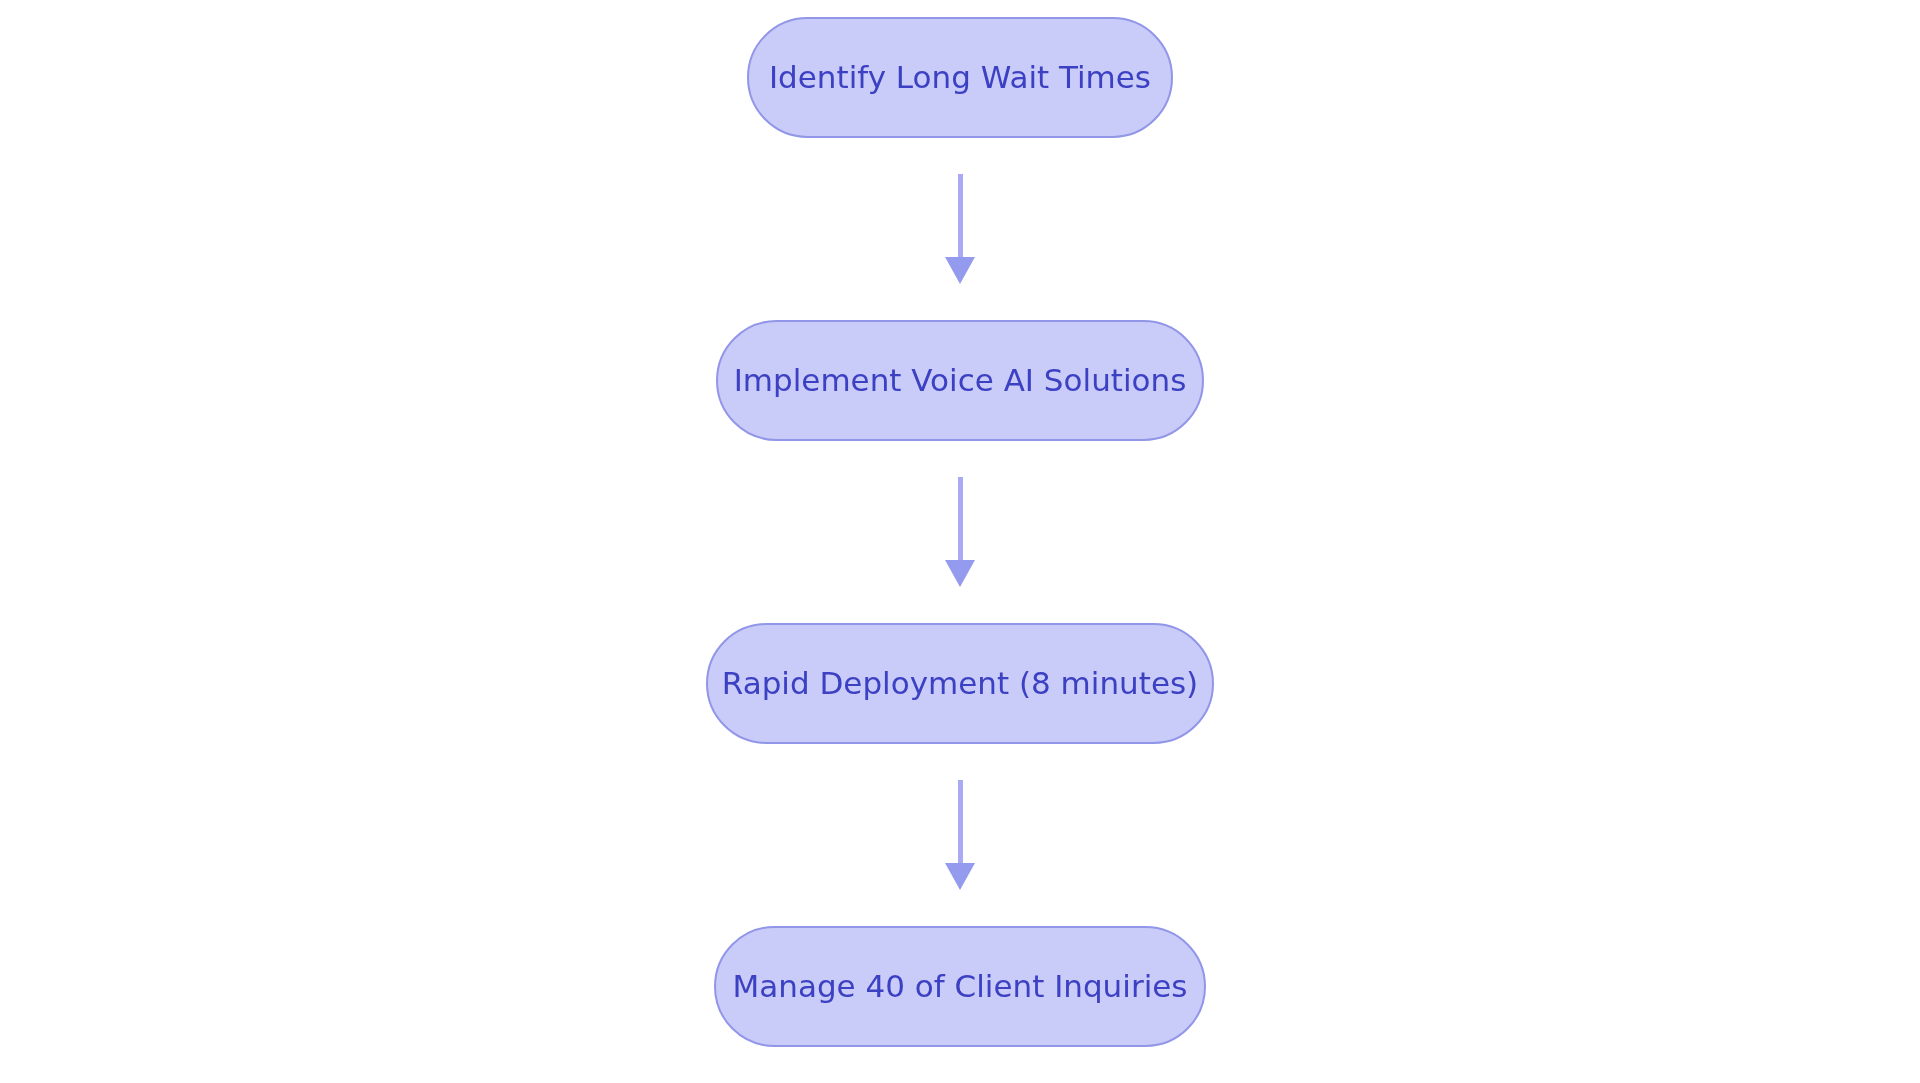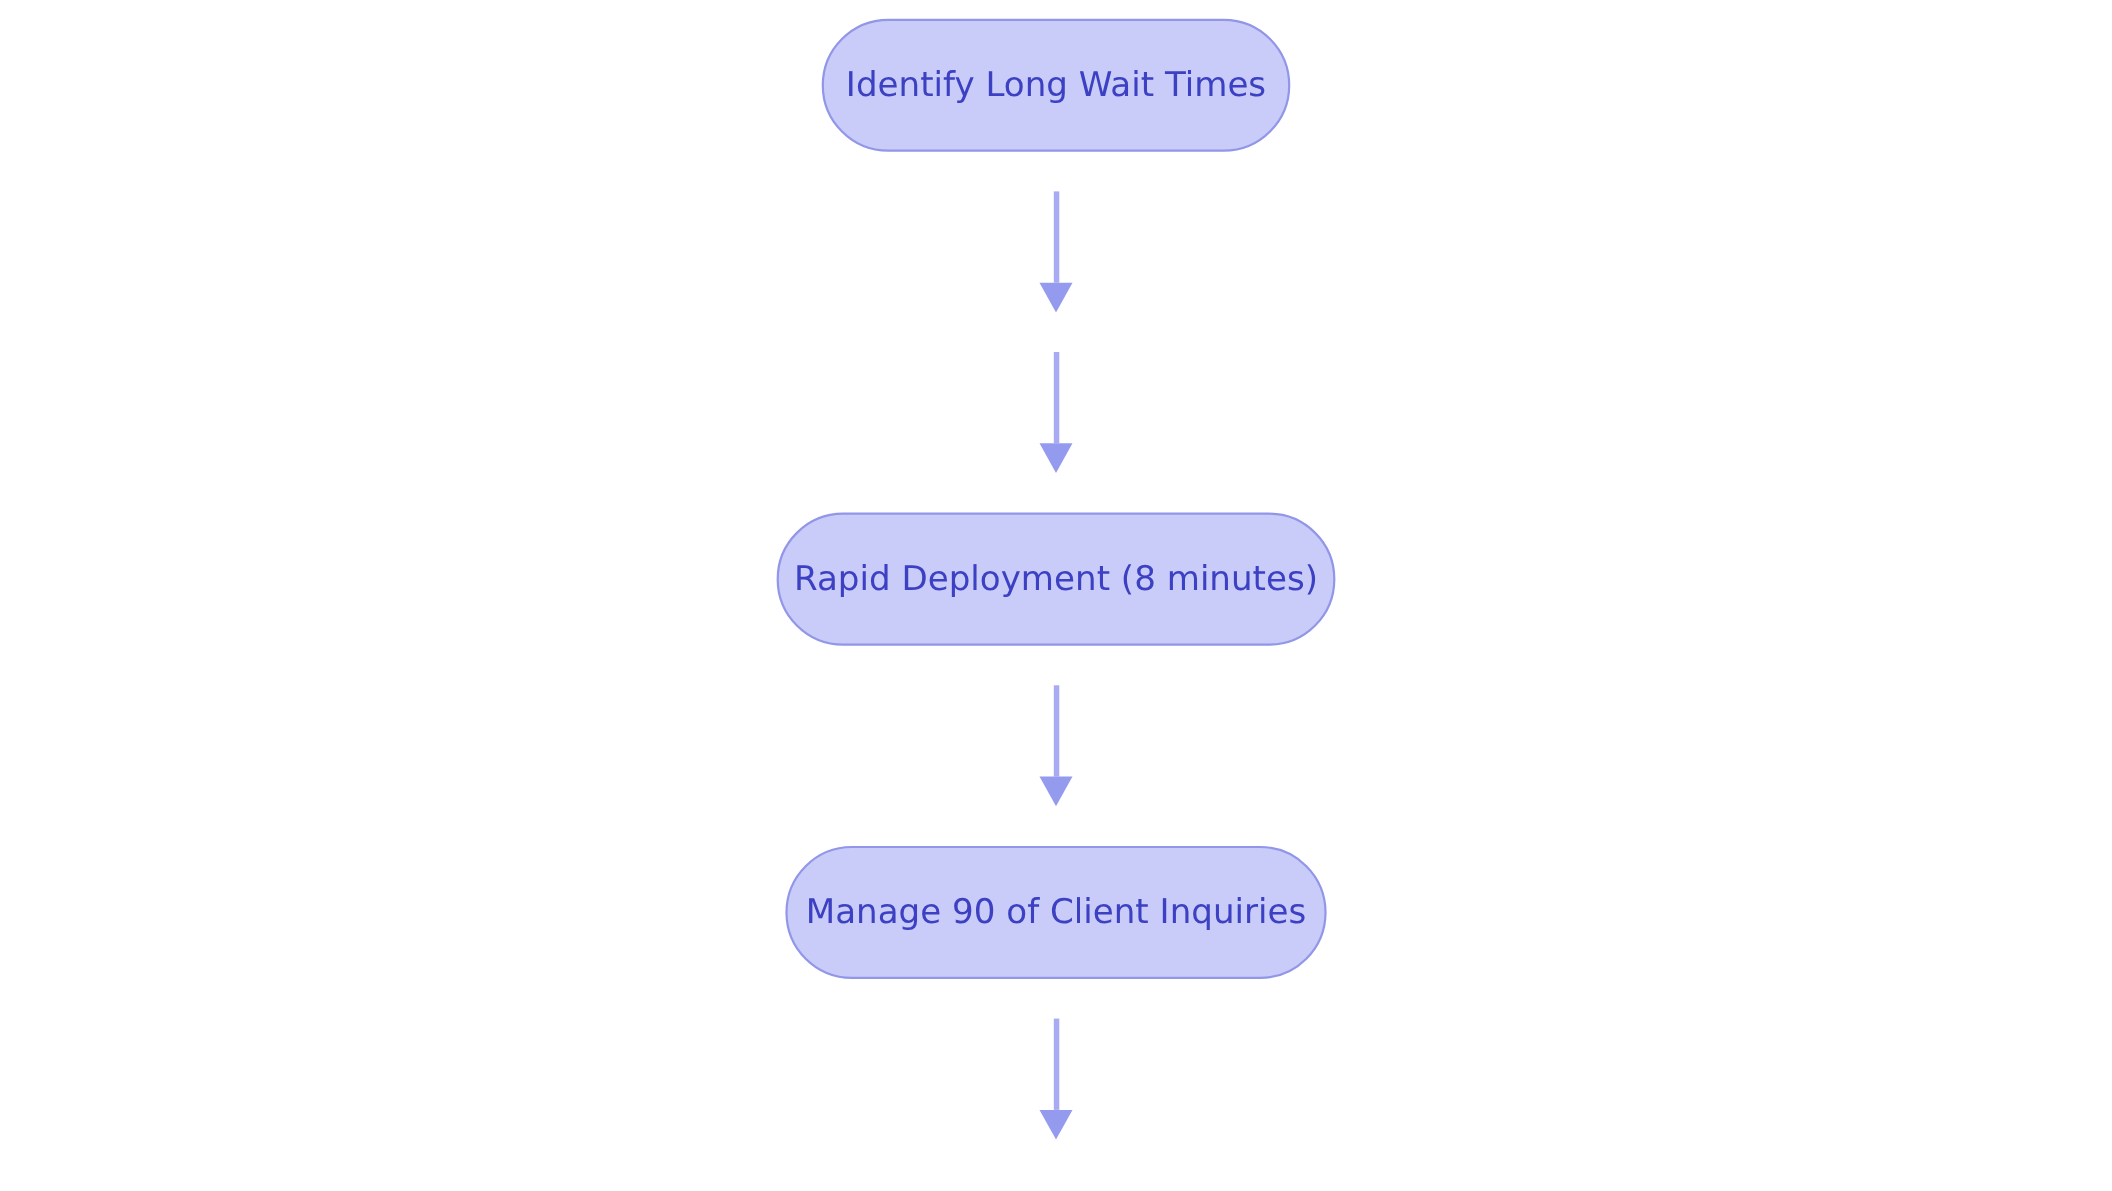--- a/index.html
+++ b/index.html
@@ -70,34 +70,35 @@
 <div class="canvas">
   <div class="flow">
 
     <div class="node n1">Identify Long Wait Times</div>
 
     <div class="arrow">
       <div class="shaft"></div>
       <div class="head"></div>
     </div>
 
+    <div class="node n2">Implement Voice AI Solutions</div>
 
     <div class="arrow">
       <div class="shaft"></div>
       <div class="head"></div>
     </div>
 
     <div class="node n3">Rapid Deployment (8 minutes)</div>
 
     <div class="arrow">
       <div class="shaft"></div>
       <div class="head"></div>
     </div>
 
-    <div class="node n4">Manage 90 of Client Inquiries</div>
+    <div class="node n4">Manage 40 of Client Inquiries</div>
 
     <div class="arrow">
       <div class="shaft"></div>
       <div class="head"></div>
     </div>
 
 
   </div>
 </div>
 

